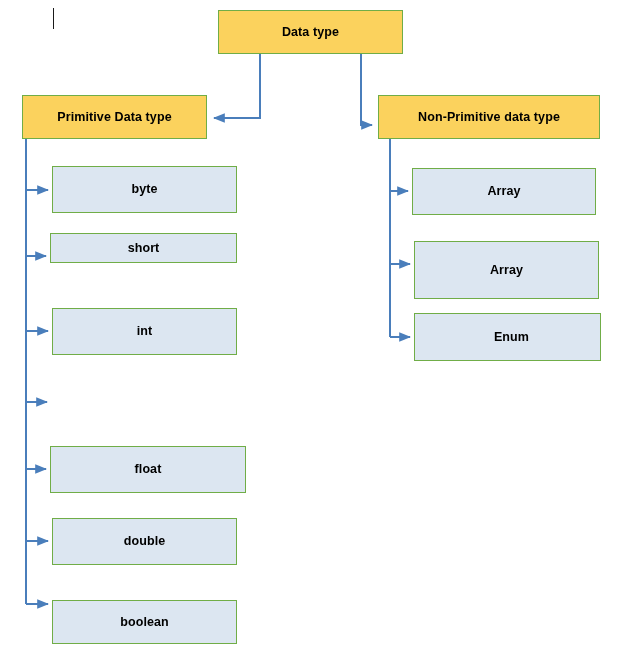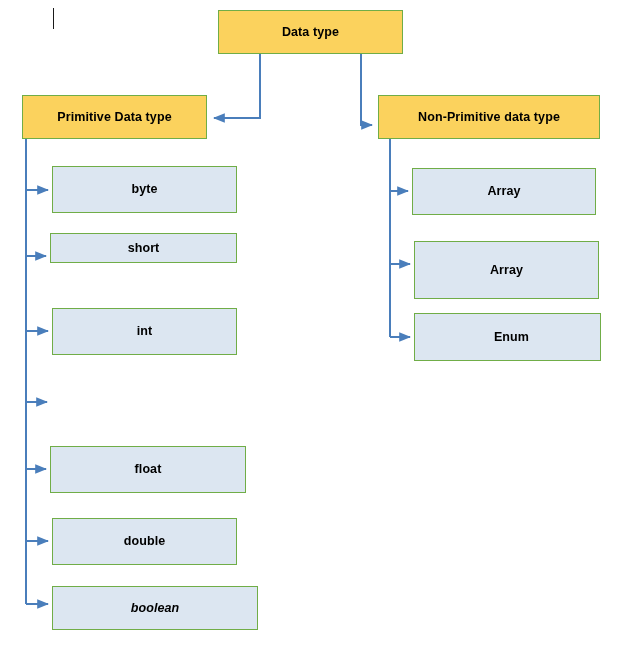--- a/index.html
+++ b/index.html
@@ -127,21 +127,21 @@
   </div>
   <div class="node leaf" style="left:52px; top:308px; width:185px; height:47px;">
     <span class="label">int</span>
   </div>
   <div class="node leaf" style="left:50px; top:446px; width:196px; height:47px;">
     <span class="label">float</span>
   </div>
   <div class="node leaf" style="left:52px; top:518px; width:185px; height:47px;">
     <span class="label">double</span>
   </div>
-  <div class="node leaf" style="left:52px; top:586px; width:206px; height:44px;font-style:italic;">
+  <div class="node leaf" style="left:52px; top:600px; width:185px; height:44px;">
     <span class="label">boolean</span>
   </div>
 
   <div class="node leaf" style="left:412px; top:168px; width:184px; height:47px;">
     <span class="label">Array</span>
   </div>
   <div class="node leaf" style="left:414px; top:241px; width:185px; height:58px;">
     <span class="label">Array</span>
   </div>
   <div class="node leaf" style="left:414px; top:313px; width:187px; height:48px;padding-left:8px;">

